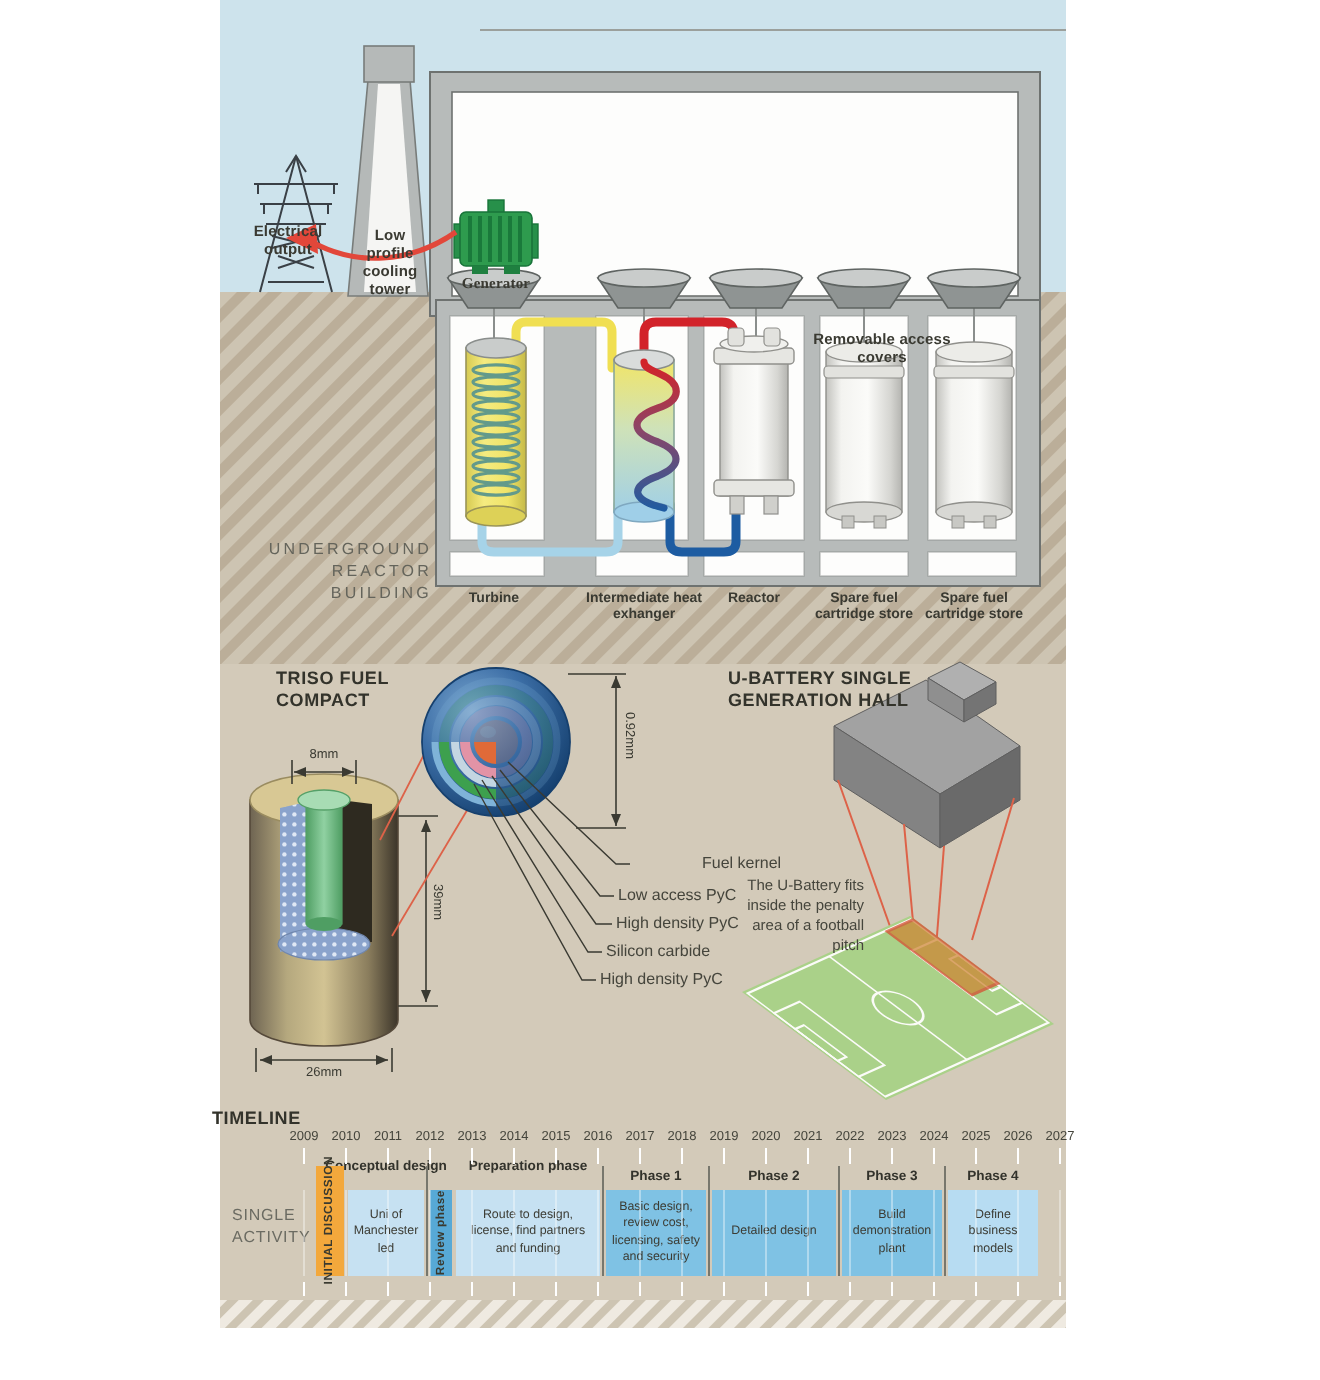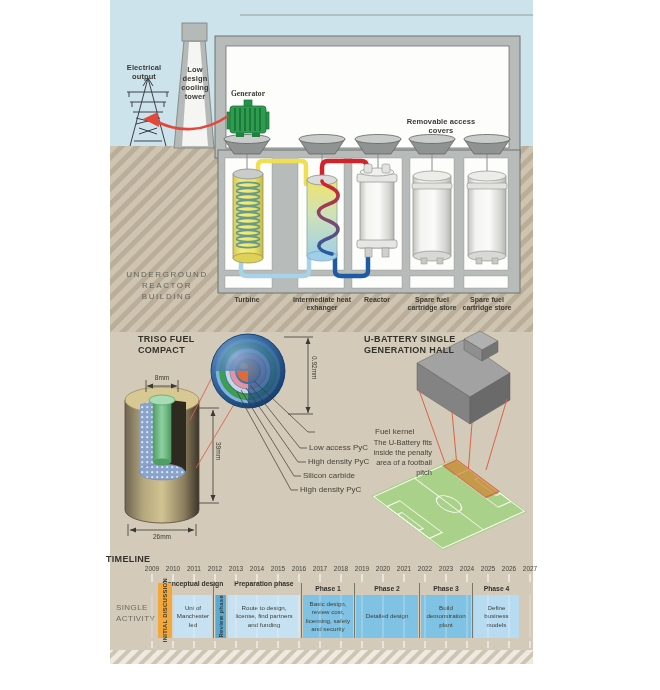--- a/index.html
+++ b/index.html
@@ -1,20 +1,20 @@
 <!DOCTYPE html>
 <html><head>
 <meta charset="utf-8">
 <style>
   html,body{margin:0;padding:0;background:#ffffff;}
   #canvas{position:relative;width:660px;height:690px;background:#ffffff;overflow:hidden;
           font-family:"Liberation Sans",sans-serif;}
   svg{position:absolute;left:0;top:0;}
   .lbl{position:absolute;color:#3a3a32;font-family:"Liberation Sans",sans-serif;}
-  .b{font-weight:bold;font-size:7.5px;line-height:1.18;letter-spacing:.1px;text-align:center;}
+  .b{font-weight:bold;font-size:7.5px;line-height:1.18;letter-spacing:.1px;text-align:center;margin-top:48px;}
   .cap{font-size:8px;color:#64645b;letter-spacing:1.6px;line-height:1.35;text-align:center;}
   .eq{font-weight:bold;font-size:7px;line-height:1.15;text-align:center;color:#3a3a32;}
   .sec{font-weight:bold;font-size:9px;letter-spacing:.3px;line-height:1.25;color:#33332b;}
   .layer{font-size:8px;color:#45453c;white-space:nowrap;}
   .dim{font-size:6.5px;color:#3a3a32;text-align:center;}
   .vert{writing-mode:vertical-rl;}
   .vflip{writing-mode:vertical-rl;transform:rotate(180deg);}
   .title{position:absolute;left:122px;top:5px;font-family:"Liberation Serif",serif;
          font-size:17px;letter-spacing:2.5px;color:#33332b;}
   .yr{position:absolute;font-size:6.5px;color:#45453c;text-align:center;width:22px;}
@@ -310,38 +310,38 @@
         <rect x="1.5" y="24" width="5.5" height="20"></rect>
         <rect x="87.5" y="14" width="16" height="40"></rect>
         <rect x="98" y="24" width="5.5" height="20"></rect>
         <rect x="0.5" y="2" width="16.5" height="40" fill="#cf8433" opacity=".72" stroke="#d84a2e" stroke-width="1.4"></rect>
       </g>
     </g>
   </svg>
 
 
   <div class="lbl b z2" style="left:118px;top:64px;width:52px;">Electrical output</div>
-  <div class="lbl b z2" style="left:176px;top:66px;width:38px;">Low design cooling tower</div>
+  <div class="lbl b z2" style="left:176px;top:66px;width:38px;">Low profile cooling tower</div>
   <div class="lbl b z2" style="left:226px;top:90px;width:44px;font-family:Liberation Serif, serif;">Generator</div>
   <div class="lbl b z2" style="left:406px;top:118px;width:70px;">Removable access covers</div>
-  <div class="lbl cap z2" style="left:118px;top:270px;width:98px;text-align:center;">UNDERGROUND REACTOR BUILDING</div>
+  <div class="lbl cap z2" style="left:118px;top:270px;width:98px;text-align:right;">UNDERGROUND REACTOR BUILDING</div>
 
   <div class="lbl eq z2" style="left:222px;top:296px;width:50px;">Turbine</div>
   <div class="lbl eq z2" style="left:290px;top:296px;width:64px;">Intermediate heat exhanger</div>
   <div class="lbl eq z2" style="left:352px;top:296px;width:50px;">Reactor</div>
   <div class="lbl eq z2" style="left:404px;top:296px;width:56px;">Spare fuel cartridge store</div>
   <div class="lbl eq z2" style="left:459px;top:296px;width:56px;">Spare fuel cartridge store</div>
 
   <div class="lbl sec z2" style="left:138px;top:334px;width:72px;">TRISO FUEL COMPACT</div>
   <div class="lbl dim z2" style="left:147px;top:374px;width:30px;">8mm</div>
   <div class="lbl dim vert z2" style="left:215px;top:442px;">39mm</div>
   <div class="lbl dim z2" style="left:145px;top:533px;width:34px;">26mm</div>
   <div class="lbl dim vert z2" style="left:311px;top:356px;">0.92mm</div>
 
-  <div class="lbl layer z2" style="left:331px;top:427px;padding-left:44px;">Fuel kernel</div>
+  <div class="lbl layer z2" style="left:307px;top:427px;padding-left:44px;">Fuel kernel</div>
   <div class="lbl layer z2" style="left:309px;top:443px;">Low access PyC</div>
   <div class="lbl layer z2" style="left:308px;top:457px;">High density PyC</div>
   <div class="lbl layer z2" style="left:303px;top:471px;">Silicon carbide</div>
   <div class="lbl layer z2" style="left:300px;top:485px;">High density PyC</div>
 
   <div class="lbl note z2" style="left:368px;top:438px;width:64px;">The U-Battery fits inside the penalty area of a football pitch</div>
   <div class="lbl sec z2" style="left:364px;top:334px;width:112px;">U-BATTERY SINGLE GENERATION HALL</div>
 
   <div class="lbl sec z2" style="left:106px;top:554px;">TIMELINE</div>
   <div class="lbl z2" style="left:116px;top:602px;width:48px;font-size:8px;color:#6b6b62;letter-spacing:.4px;line-height:1.4;">SINGLE ACTIVITY</div>

